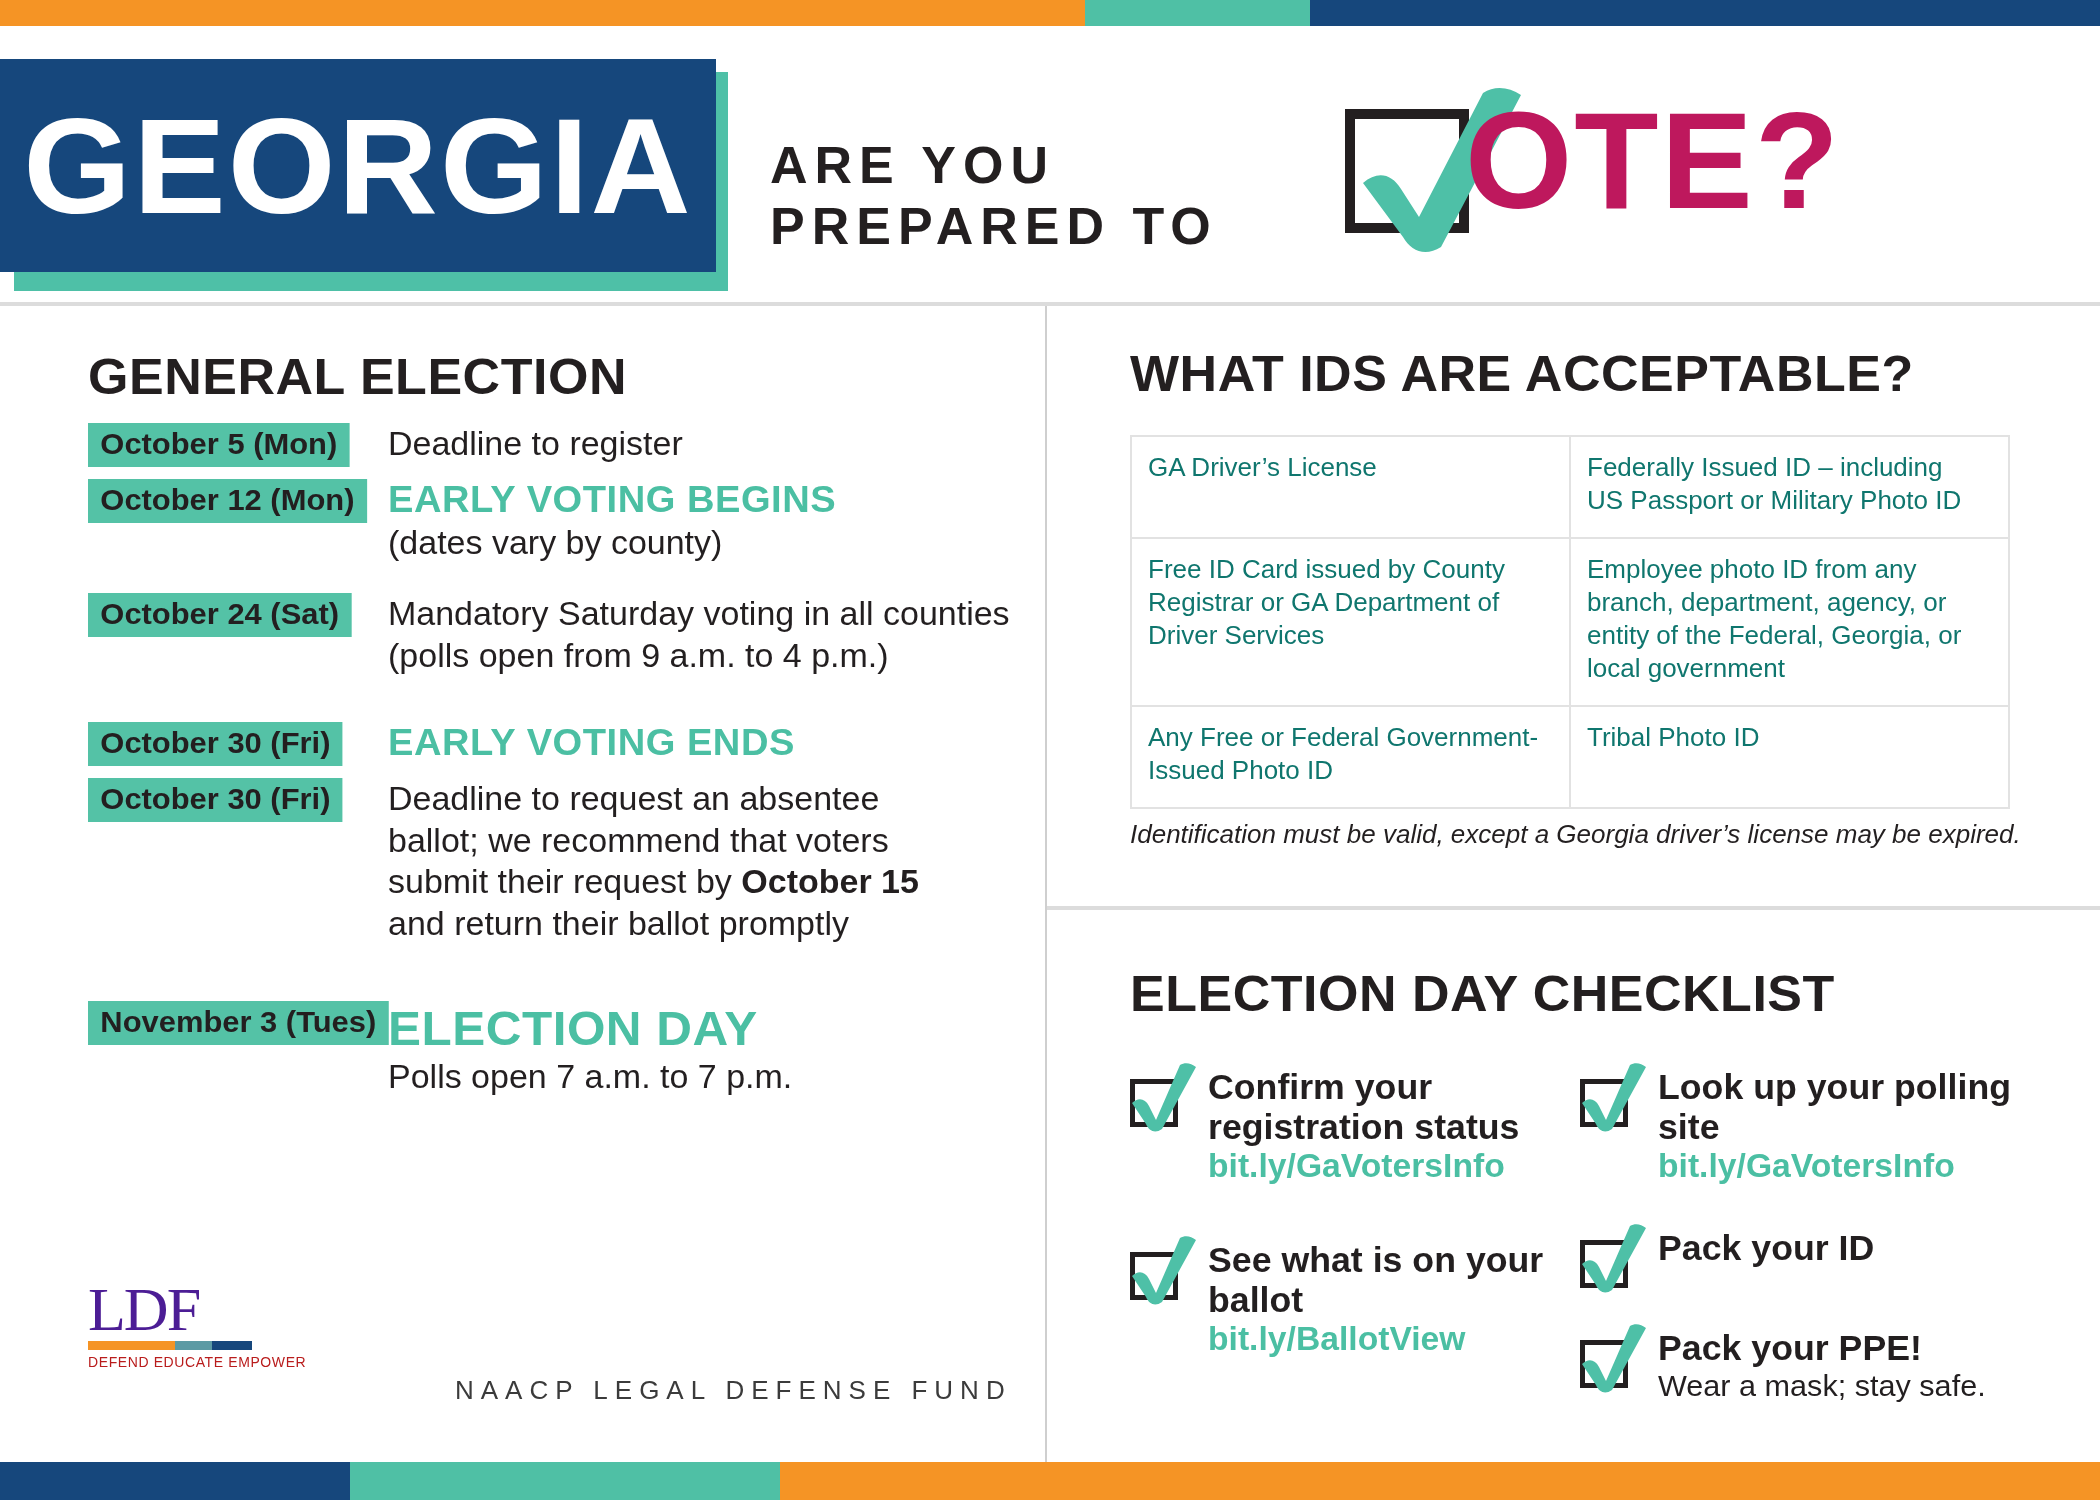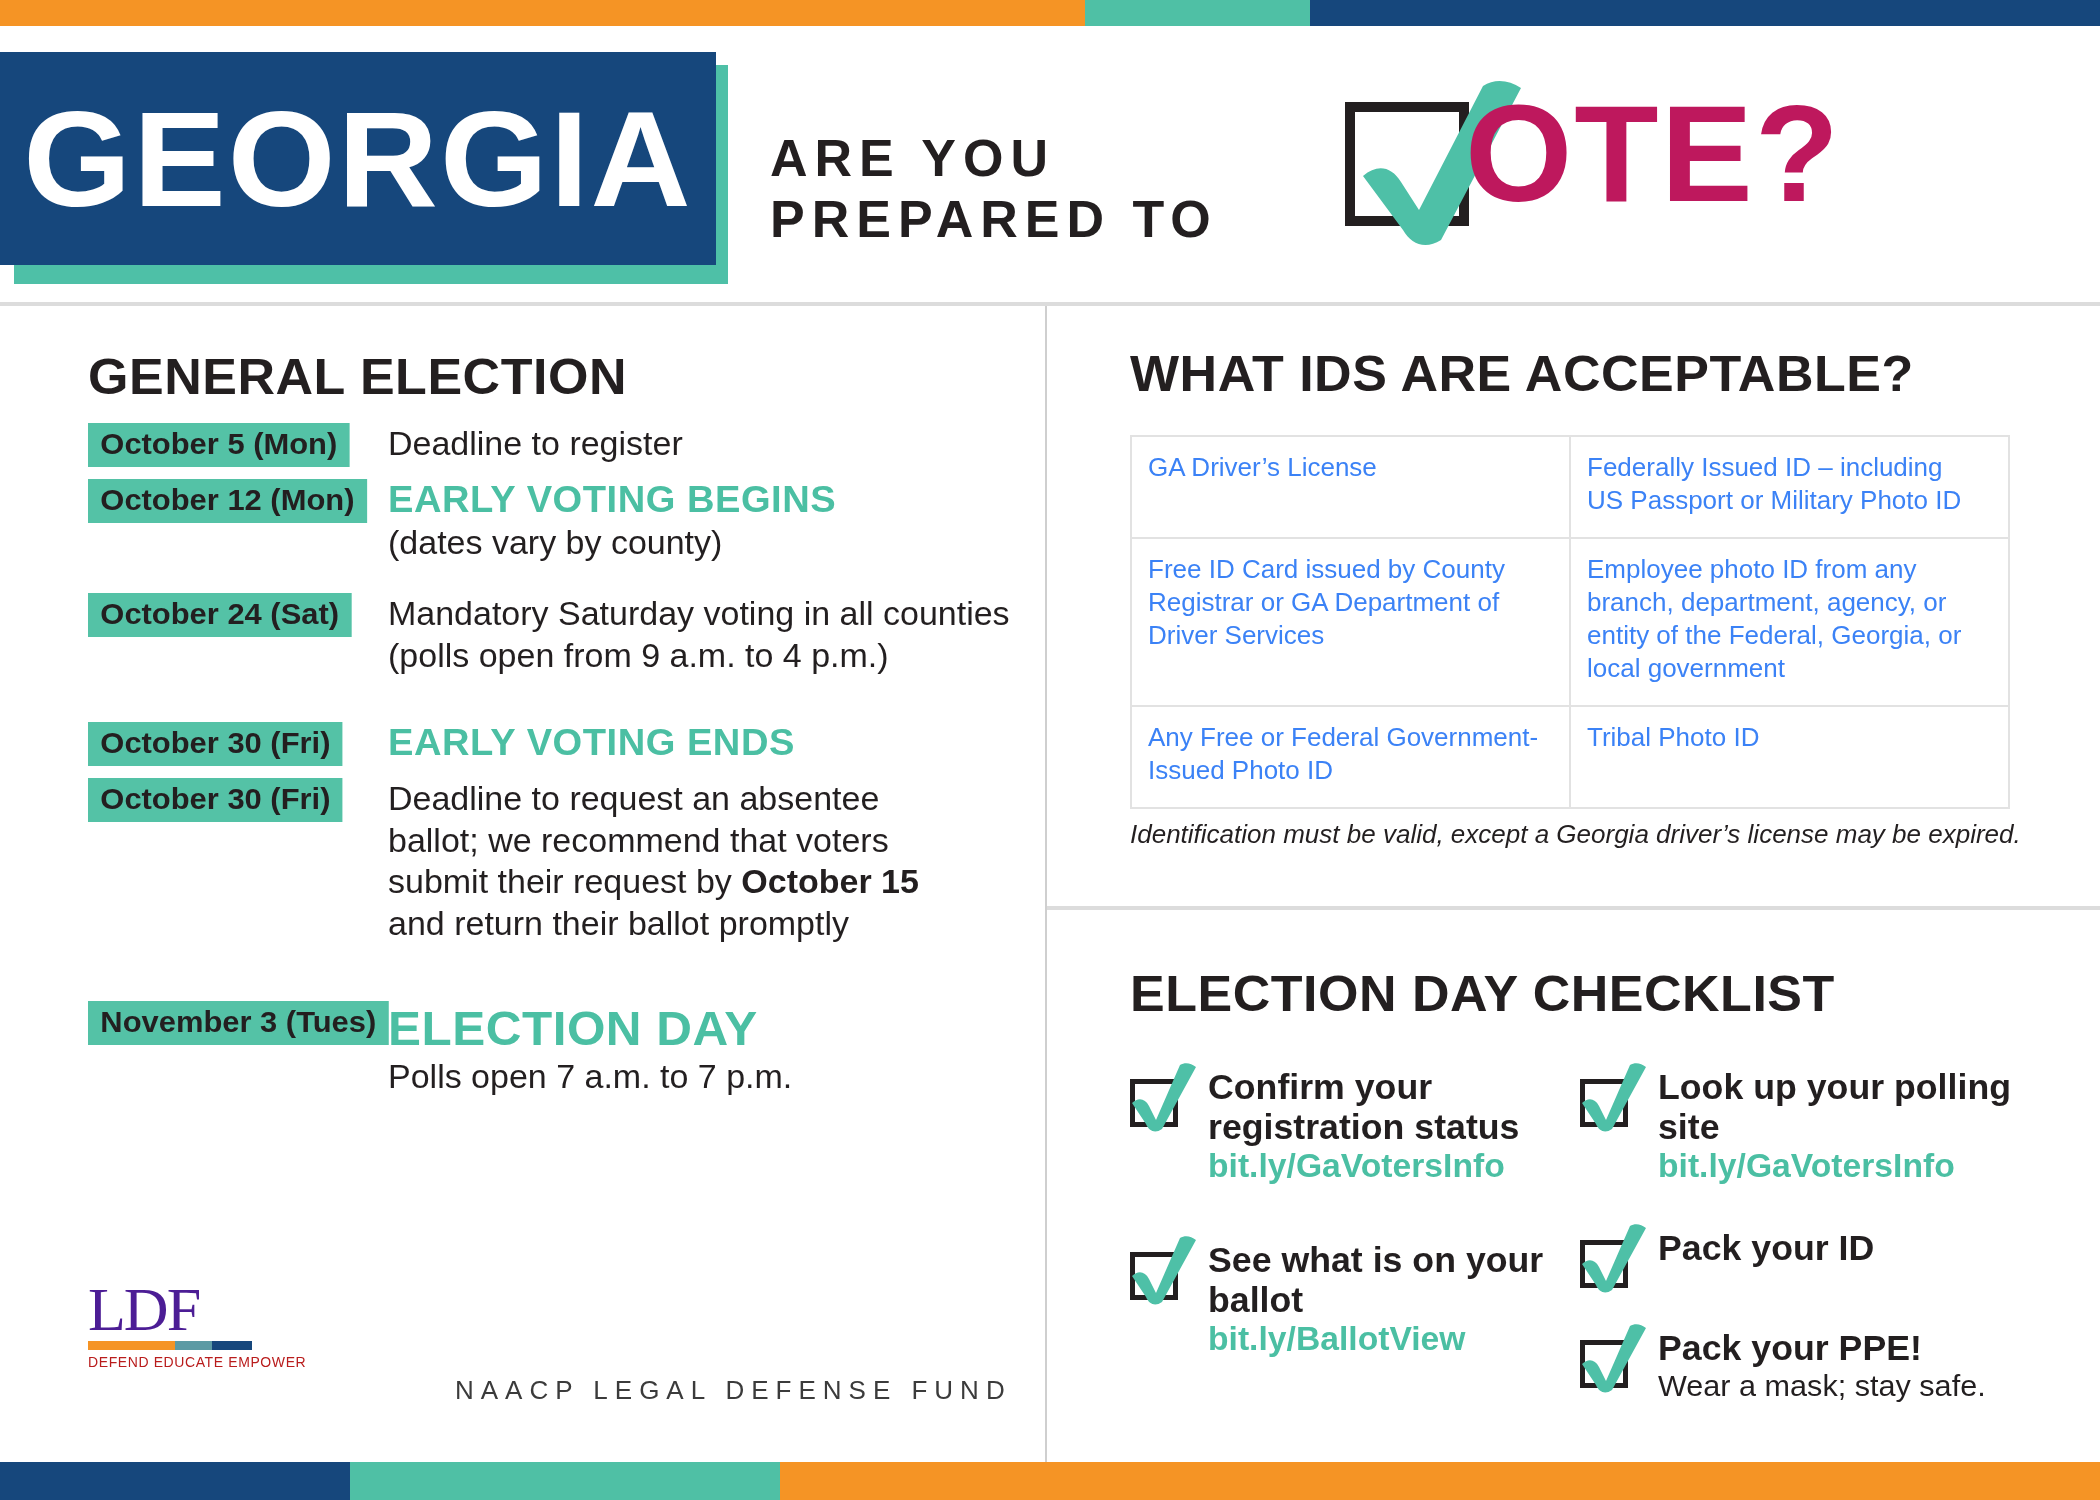--- a/index.html
+++ b/index.html
@@ -24,21 +24,21 @@
     height: 26px;
     display: flex;
   }
   .topbar { top: 0; }
   .bottombar { bottom: 0; height: 38px; }
   .bar-seg { height: 100%; }
 
   
   .header {
     position: absolute;
-    top: 28px;
+    top: 35px;
     left: 0;
     width: 2100px;
     height: 276px;
   }
   .ga-shadow {
     position: absolute;
     left: 14px;
     top: 37px;
     width: 714px;
     height: 219px;
@@ -248,21 +248,21 @@
     width: 880px;
     border-collapse: collapse;
   }
   .id-table td {
     border: 2px solid #e2e2e2;
     padding: 14px 24px 20px 16px;
     vertical-align: top;
     font-family: "Liberation Sans Narrow", "Liberation Sans", sans-serif;
     font-size: 26px;
     line-height: 1.27;
-    color: #3b82f6;
+    color: #0f766e;
     width: 50%;
   }
   .id-note {
     position: absolute;
     left: 85px;
     top: 514px;
     font-family: "Liberation Sans Narrow", "Liberation Sans", sans-serif;
     font-style: italic;
     font-size: 26px;
     color: #231f20;

